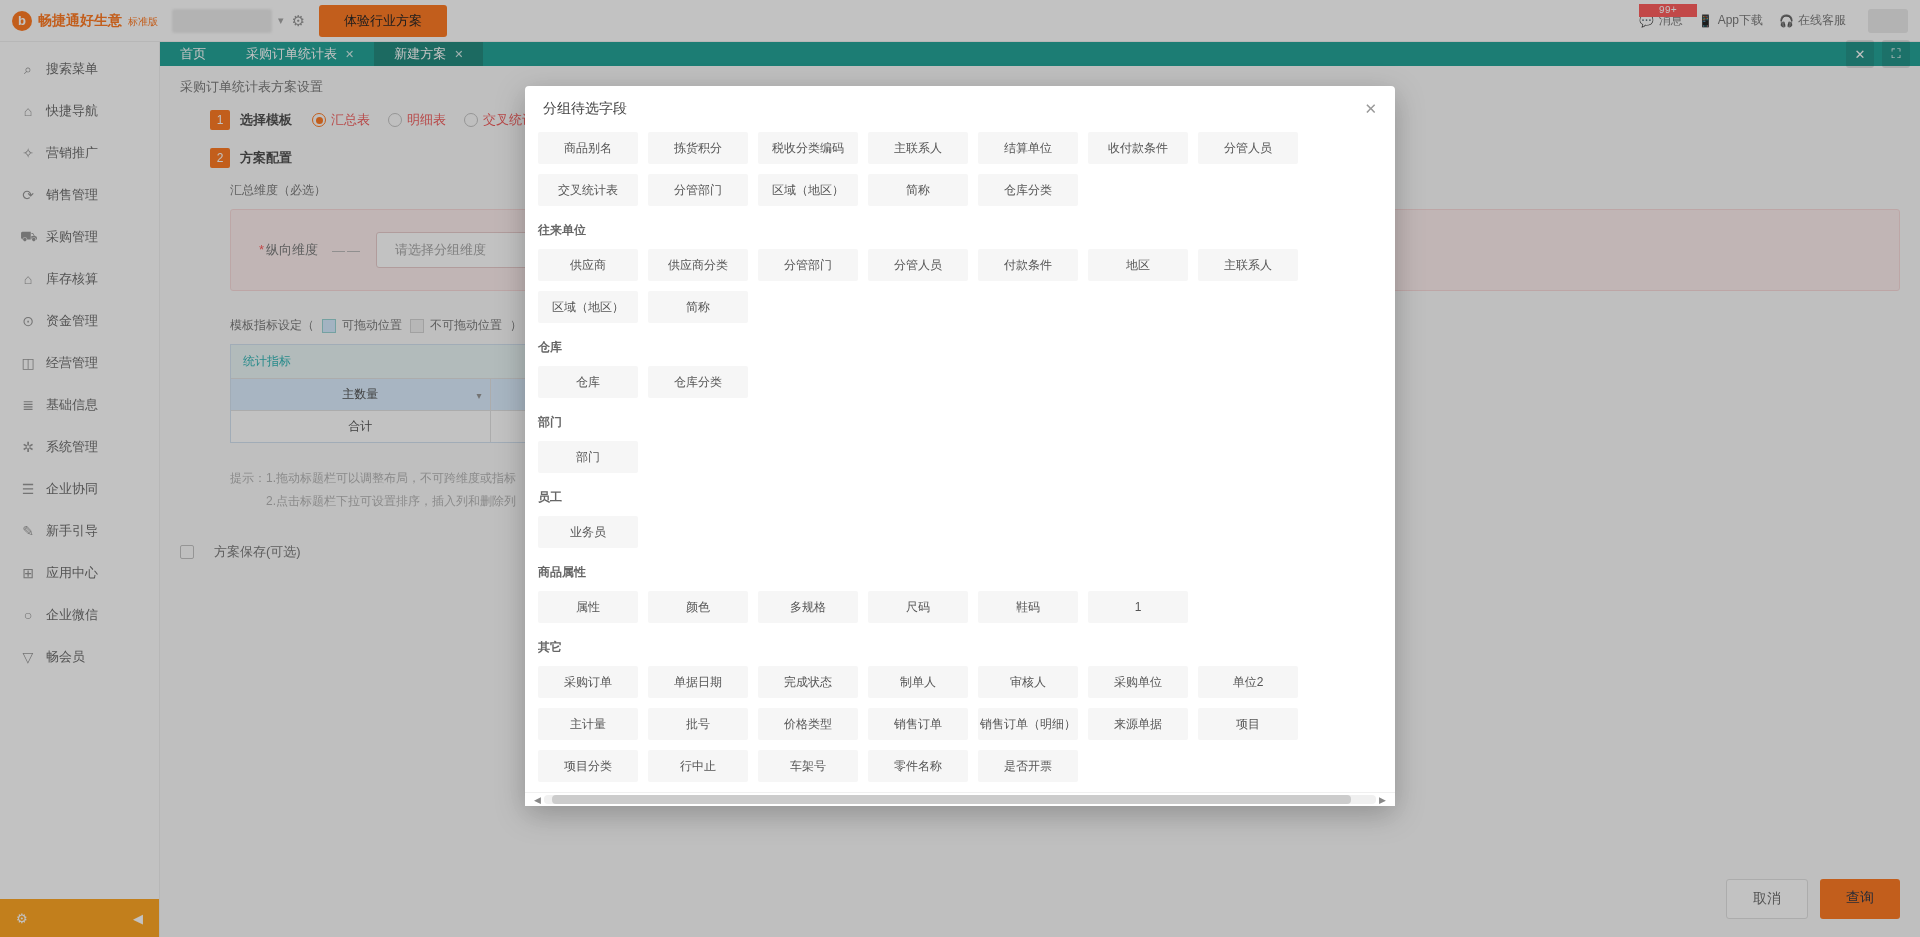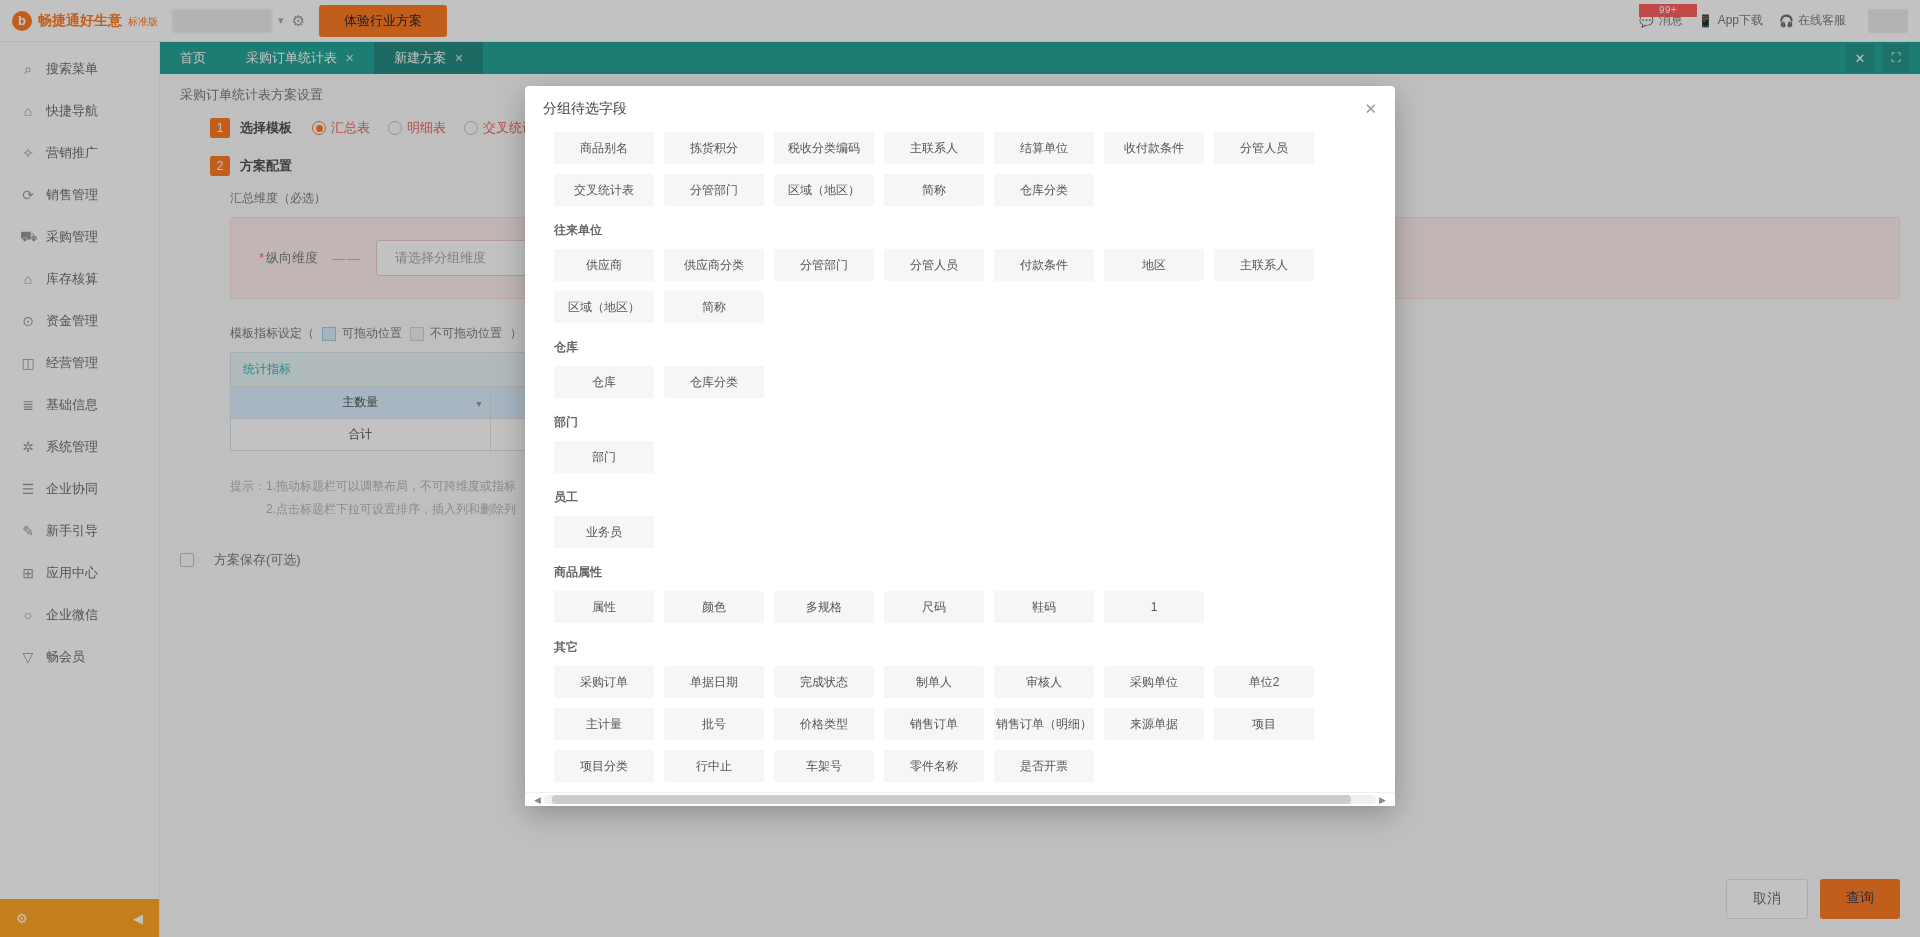--- a/index.html
+++ b/index.html
@@ -23,21 +23,21 @@
 
 .main { display: flex; height: calc(100% - 42px); }
 .sidebar { width: 160px; background: #fff; border-right: 1px solid #eee; display: flex; flex-direction: column; }
 .sb-items { flex: 1; overflow: auto; padding-top: 6px; }
 .sb-item { display: flex; align-items: center; gap: 10px; padding: 12px 20px; color: #555; font-size: 13px; cursor: pointer; }
 .sb-item .ic { width: 16px; text-align: center; color: #888; font-size: 14px; }
 .sb-footer { height: 38px; background: #f90; display: flex; align-items: center; justify-content: space-between; padding: 0 16px; color: #fff; }
 
 
 .content { flex: 1; display: flex; flex-direction: column; background: #fafafa; }
-.tabs { height: 32px; background: #009688; display: flex; align-items: stretch; color: #fff; }
+.tabs { height: 24px; background: #009688; display: flex; align-items: stretch; color: #fff; }
 .tab { padding: 0 20px; display: flex; align-items: center; gap: 8px; font-size: 13px; cursor: pointer; }
 .tab.active { background: #00796b; }
 .tab .x { font-size: 11px; opacity: .8; }
 .tabs-right { margin-left: auto; display: flex; align-items: center; gap: 8px; padding-right: 10px; }
 .tabs-right .tb { width: 28px; height: 28px; display: flex; align-items: center; justify-content: center; background: rgba(0,0,0,.12); border-radius: 3px; color: #fff; }
 
 .page { flex: 1; padding: 12px 20px; position: relative; overflow: auto; }
 .page-title { font-size: 13px; color: #666; margin-bottom: 14px; }
 .step-row { display: flex; align-items: center; gap: 10px; margin-bottom: 14px; margin-left: 30px; }
 .step-num { width: 20px; height: 20px; background: #f60; color: #fff; display: flex; align-items: center; justify-content: center; font-size: 12px; border-radius: 2px; }
@@ -77,21 +77,21 @@
 .footer-actions { position: absolute; right: 20px; bottom: 18px; display: flex; gap: 12px; }
 .btn { padding: 10px 26px; border-radius: 3px; font-size: 14px; cursor: pointer; }
 .btn-cancel { background: #fff; border: 1px solid #ddd; color: #555; }
 .btn-primary { background: #f60; color: #0f172a; }
 
 
 .overlay { position: fixed; inset: 0; background: rgba(80,80,80,.35); display: flex; align-items: flex-start; justify-content: center; }
 .modal { margin-top: 86px; width: 870px; max-height: 756px; background: #fff; border-radius: 4px; box-shadow: 0 8px 30px rgba(0,0,0,.25); display: flex; flex-direction: column; }
 .modal-h { padding: 14px 18px; display: flex; align-items: center; justify-content: space-between; font-size: 14px; color: #444; }
 .modal-h .close { color: #999; font-size: 15px; cursor: pointer; }
-.modal-body { flex: 1; overflow-y: auto; padding: 0 18px 10px 29px; position: relative; }
+.modal-body { flex: 1; overflow-y: auto; padding: 0 18px 10px 13px; position: relative; }
 .modal-body::-webkit-scrollbar { width: 9px; }
 .modal-body::-webkit-scrollbar-thumb { background: #ccc; border-radius: 4px; }
 .m-group-title { font-size: 12px; color: #666; margin: 16px 0 10px 0; font-weight: bold; }
 .m-items { display: flex; flex-wrap: wrap; gap: 10px; }
 .m-item { width: 100px; height: 32px; background: #f6f6f6; display: flex; align-items: center; justify-content: center; font-size: 12px; color: #555; border-radius: 2px; cursor: pointer; }
 .modal-scroll-h { height: 14px; border-top: 1px solid #f0f0f0; background: #fff; display: flex; align-items: center; padding: 0 6px; }
 .sh-track { flex: 1; height: 9px; background: #f0f0f0; position: relative; border-radius: 4px; }
 .sh-thumb { position: absolute; height: 9px; background: #ccc; border-radius: 4px; }
 .sh-arrow { font-size: 9px; color: #888; padding: 0 3px; }
 </style>

